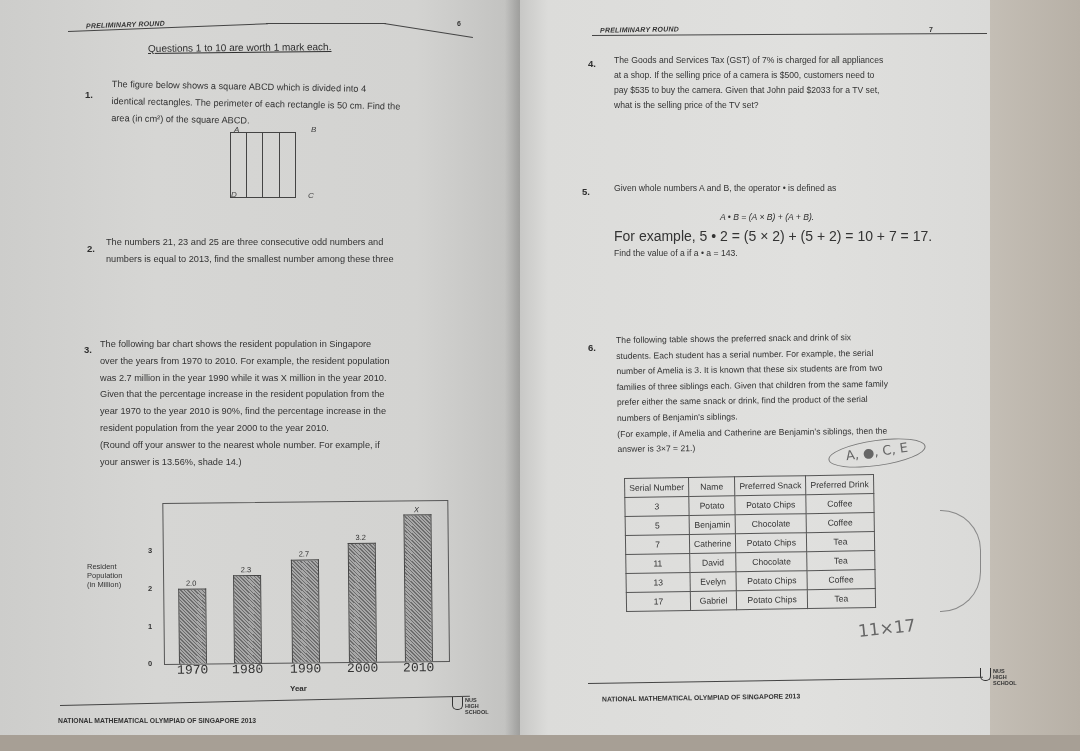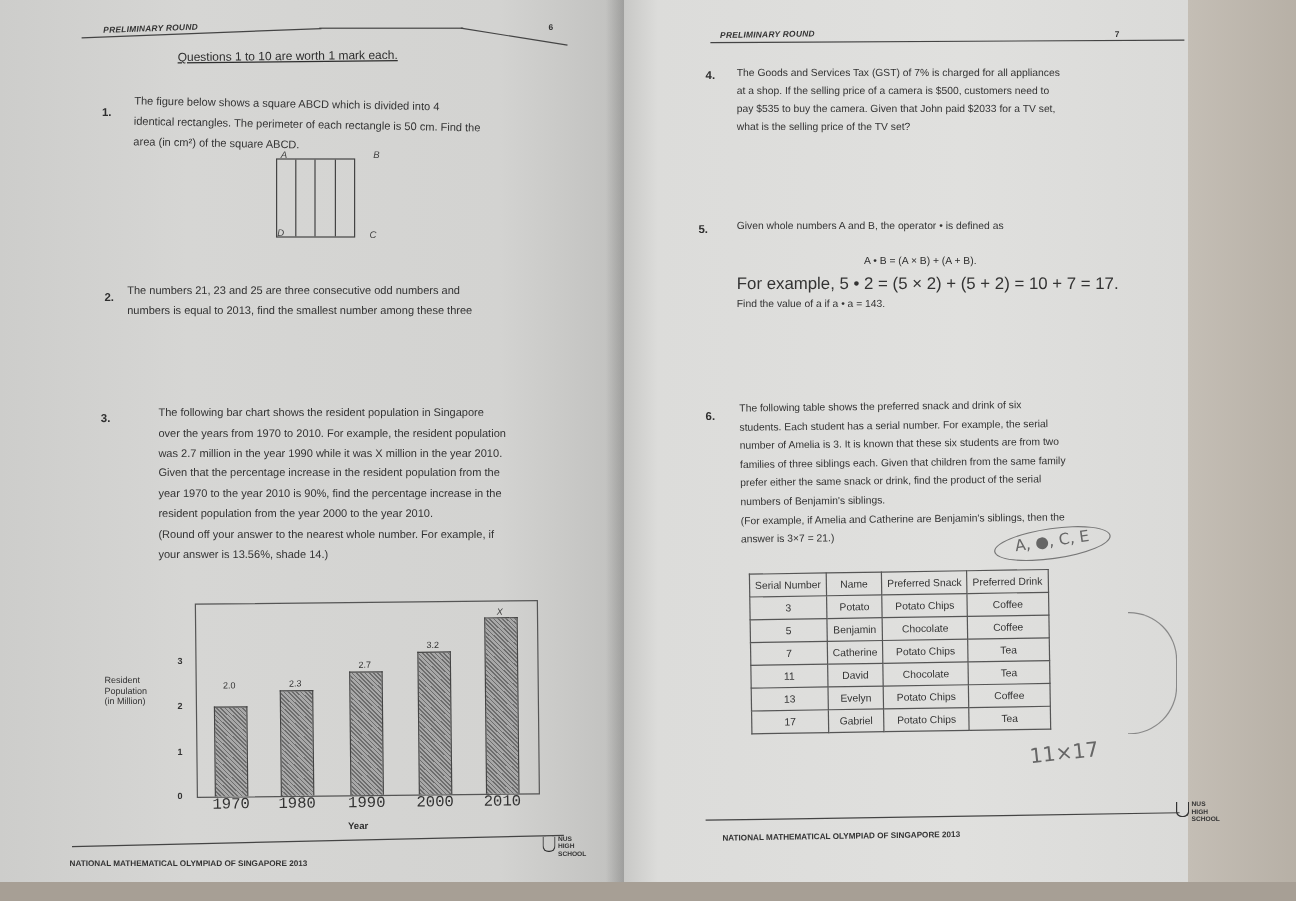--- a/index.html
+++ b/index.html
@@ -53,21 +53,21 @@
   .footer { position:absolute; font-size:6.8px; font-weight:bold; color:#333; }
   .logo { position:absolute; font-size:5.5px; font-weight:bold; line-height:6px; color:#333; }
   .logo .u { display:inline-block; width:9px; height:12px; border:1.5px solid #333; border-top:none; border-radius:0 0 5px 5px; margin-right:2px; vertical-align:top; }
   .logo span.t { display:inline-block; vertical-align:top; }
 
   
   table.snack { position:absolute; left:624px; top:478px; border-collapse:collapse; font-size:8.6px; color:#333; transform:rotate(-0.9deg); transform-origin:left top; }
   table.snack th, table.snack td { border:1px solid #555; padding:1px 4px; height:16px; text-align:center; font-weight:normal; }
 
   .hand { position:absolute; color:#666; font-family:"DejaVu Sans", sans-serif; }
-  .formula { position:absolute; font-size:8.6px; }
+  .formula { position:absolute; font-size:8.6px; font-style:italic; }
 </style>
 </head>
 <body>
 
 <div class="page page-left">
   <div class="hdr" style="left:86px;top:21px;transform:rotate(-2deg);">PRELIMINARY ROUND</div>
   <div class="hdr-line" style="left:68px;top:31px;width:200px;transform:rotate(-2.2deg);"></div>
   <div class="hdr-line" style="left:266px;top:23px;width:120px;transform:rotate(0deg);"></div>
   <div class="hdr-line" style="left:384px;top:23px;width:90px;transform:rotate(9deg);"></div>
   <div class="pnum" style="left:457px;top:20px;">6</div>
@@ -92,21 +92,21 @@
     <div class="fig-lbl" style="left:231px;top:190px;">D</div>
   </div>
 
   <div class="qnum" style="left:87px;top:243px;">2.</div>
   <div class="qtext" style="left:106px;top:234px;width:350px;">
     <div>The numbers 21, 23 and 25 are three consecutive odd numbers and</div>
     <div>numbers is equal to 2013, find the smallest number among these three</div>
   </div>
 
   <div class="qnum" style="left:84px;top:344px;">3.</div>
-  <div class="qtext" style="left:100px;top:336px;width:360px;line-height:16.8px;margin-left:32px;">
+  <div class="qtext" style="left:100px;top:336px;width:360px;line-height:16.8px;">
     <div>The following bar chart shows the resident population in Singapore</div>
     <div>over the years from 1970 to 2010. For example, the resident population</div>
     <div>was 2.7 million in the year 1990 while it was X million in the year 2010.</div>
     <div>Given that the percentage increase in the resident population from the</div>
     <div>year 1970 to the year 2010 is 90%, find the percentage increase in the</div>
     <div>resident population from the year 2000 to the year 2010.</div>
     <div>(Round off your answer to the nearest whole number. For example, if</div>
     <div>your answer is 13.56%, shade 14.)</div>
   </div>
 
@@ -121,21 +121,21 @@
     <div class="y-tick" style="left:148px;top:584px;">2</div>
     <div class="y-tick" style="left:148px;top:546px;">3</div>
 
     <div class="chart-box">
       <div class="bar" style="left:14px;height:74px;"></div>
       <div class="bar" style="left:69px;height:87px;"></div>
       <div class="bar" style="left:127px;height:102px;"></div>
       <div class="bar" style="left:184px;height:118px;"></div>
       <div class="bar" style="left:240px;height:146px;"></div>
 
-      <div class="bar-lbl" style="left:12px;bottom:88px;">2.0</div>
+      <div class="bar-lbl" style="left:12px;bottom:76px;">2.0</div>
       <div class="bar-lbl" style="left:67px;bottom:89px;">2.3</div>
       <div class="bar-lbl" style="left:125px;bottom:104px;">2.7</div>
       <div class="bar-lbl" style="left:182px;bottom:120px;">3.2</div>
       <div class="bar-lbl" style="left:238px;bottom:147px;font-style:italic;">X</div>
 
       <div class="x-tick" style="left:12px;bottom:-14px;">1970</div>
       <div class="x-tick" style="left:67px;bottom:-14px;">1980</div>
       <div class="x-tick" style="left:125px;bottom:-14px;">1990</div>
       <div class="x-tick" style="left:182px;bottom:-14px;">2000</div>
       <div class="x-tick" style="left:238px;bottom:-14px;">2010</div>

